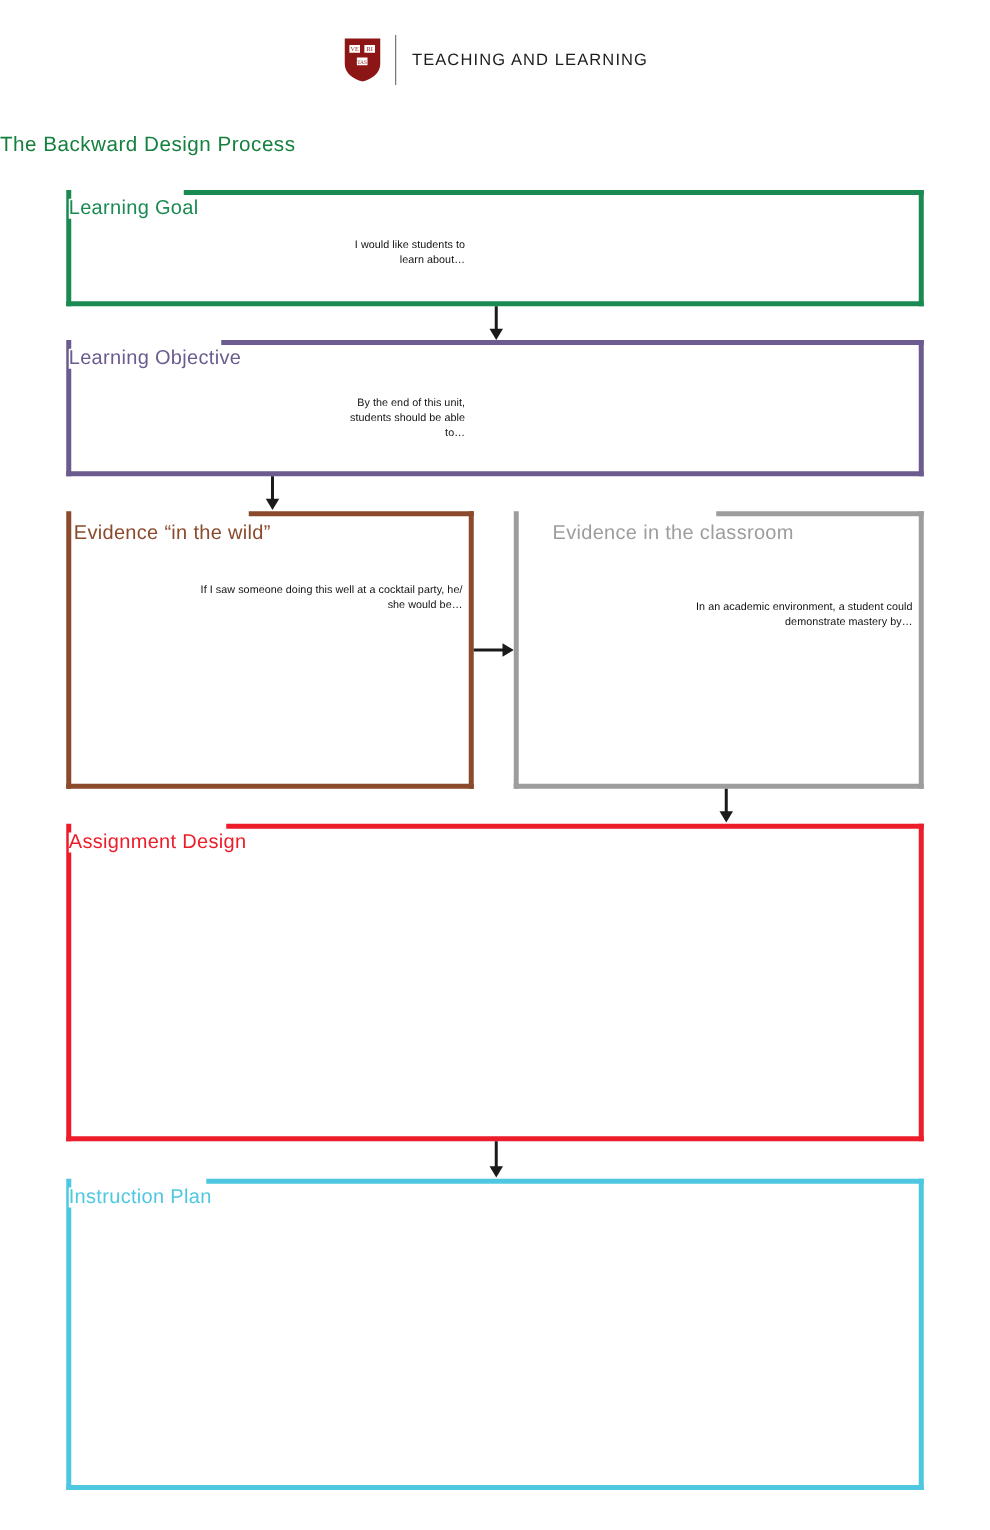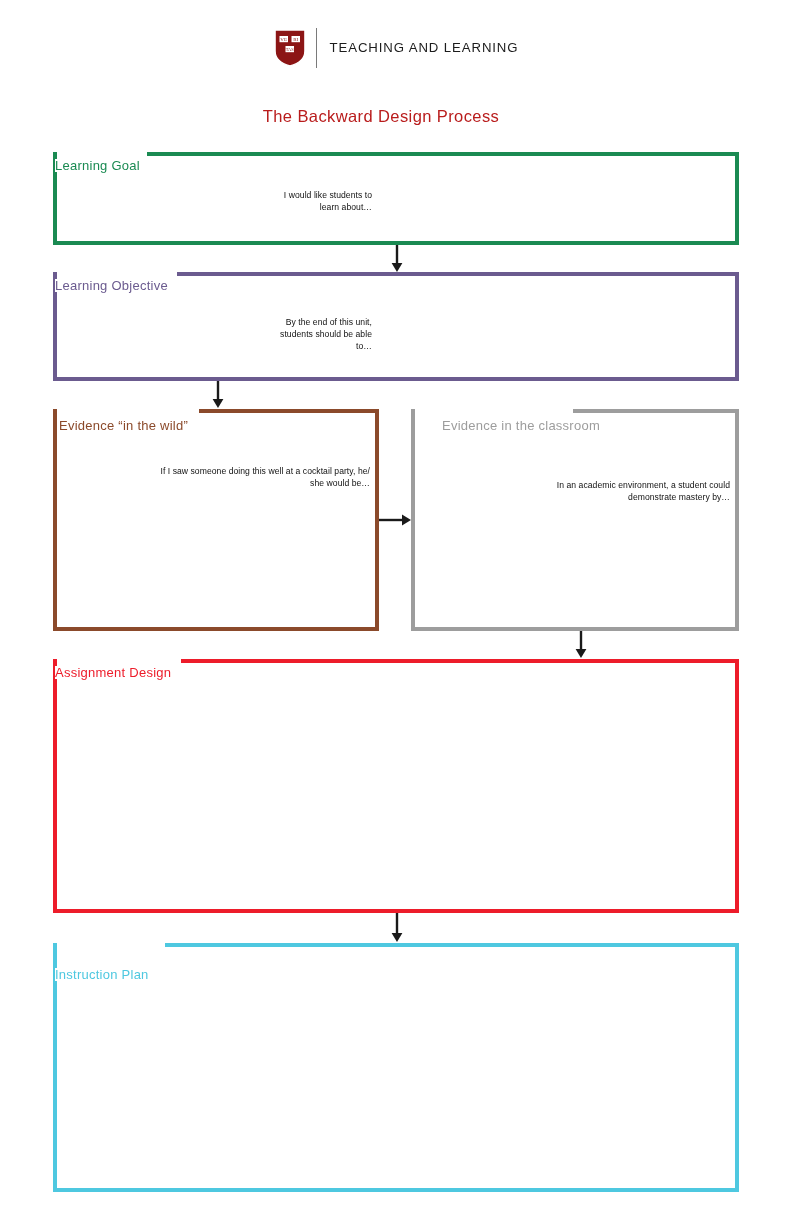--- a/index.html
+++ b/index.html
@@ -56,43 +56,43 @@
     line-height: 1.42;
   }
   #center-name .l1, #center-name .l2 { display: block; white-space: nowrap; }
 
   
   #page-title {
     position: absolute;
     left: 0;
     top: 107px;
     width: 762px;
-    text-align: center;
+    text-align: left;
     font-size: 16.5px;
     font-weight: 300;
     letter-spacing: 0.4px;
-    color: #b91c1c;
+    color: #15803d;
   }
 
   
   .stage {
     position: absolute;
     box-sizing: border-box;
     background: #ffffff;
   }
   
   .edge { position: absolute; background: currentColor; }
   .edge-left   { left: 0;   top: 0;    bottom: 0; width: 4px; }
   .edge-right  { right: 0;  top: 0;    bottom: 0; width: 4px; }
   .edge-bottom { left: 0;   right: 0;  bottom: 0; height: 4px; }
   .edge-top    { top: 0;    right: 0;  height: 4px; }
 
   .stage-label {
     position: absolute;
-    font-size: 13px;
+    font-size: 16px;
     font-weight: 400;
     letter-spacing: 0.25px;
     white-space: nowrap;
     background: #ffffff;
     padding-right: 6px;
     line-height: 1;
   }
   .stage-prompt {
     position: absolute;
     font-size: 8.6px;
@@ -217,14 +217,14 @@
     <polygon points="1.6,20 12.4,20 7,29" fill="#1a1a1a"></polygon>
   </svg>
 </div>
 
 <div class="stage" style="left:53px; top:943px; width:686px; height:249px; color:#4ec8e0;">
   <div class="edge edge-top" style="left:112px;"></div>
   <div class="edge edge-left"></div>
   <div class="edge edge-right"></div>
   <div class="edge edge-bottom"></div>
 </div>
-<div class="stage-label" style="left:55px; top:950px; color:#4ec8e0;margin-top:18px;">Instruction Plan</div>
+<div class="stage-label" style="left:55px; top:950px; color:#4ec8e0;">Instruction Plan</div>
 <div class="stage-prompt" style="left:72px; top:984px; width:620px; white-space:pre-line;"></div>
 
 </body></html>

